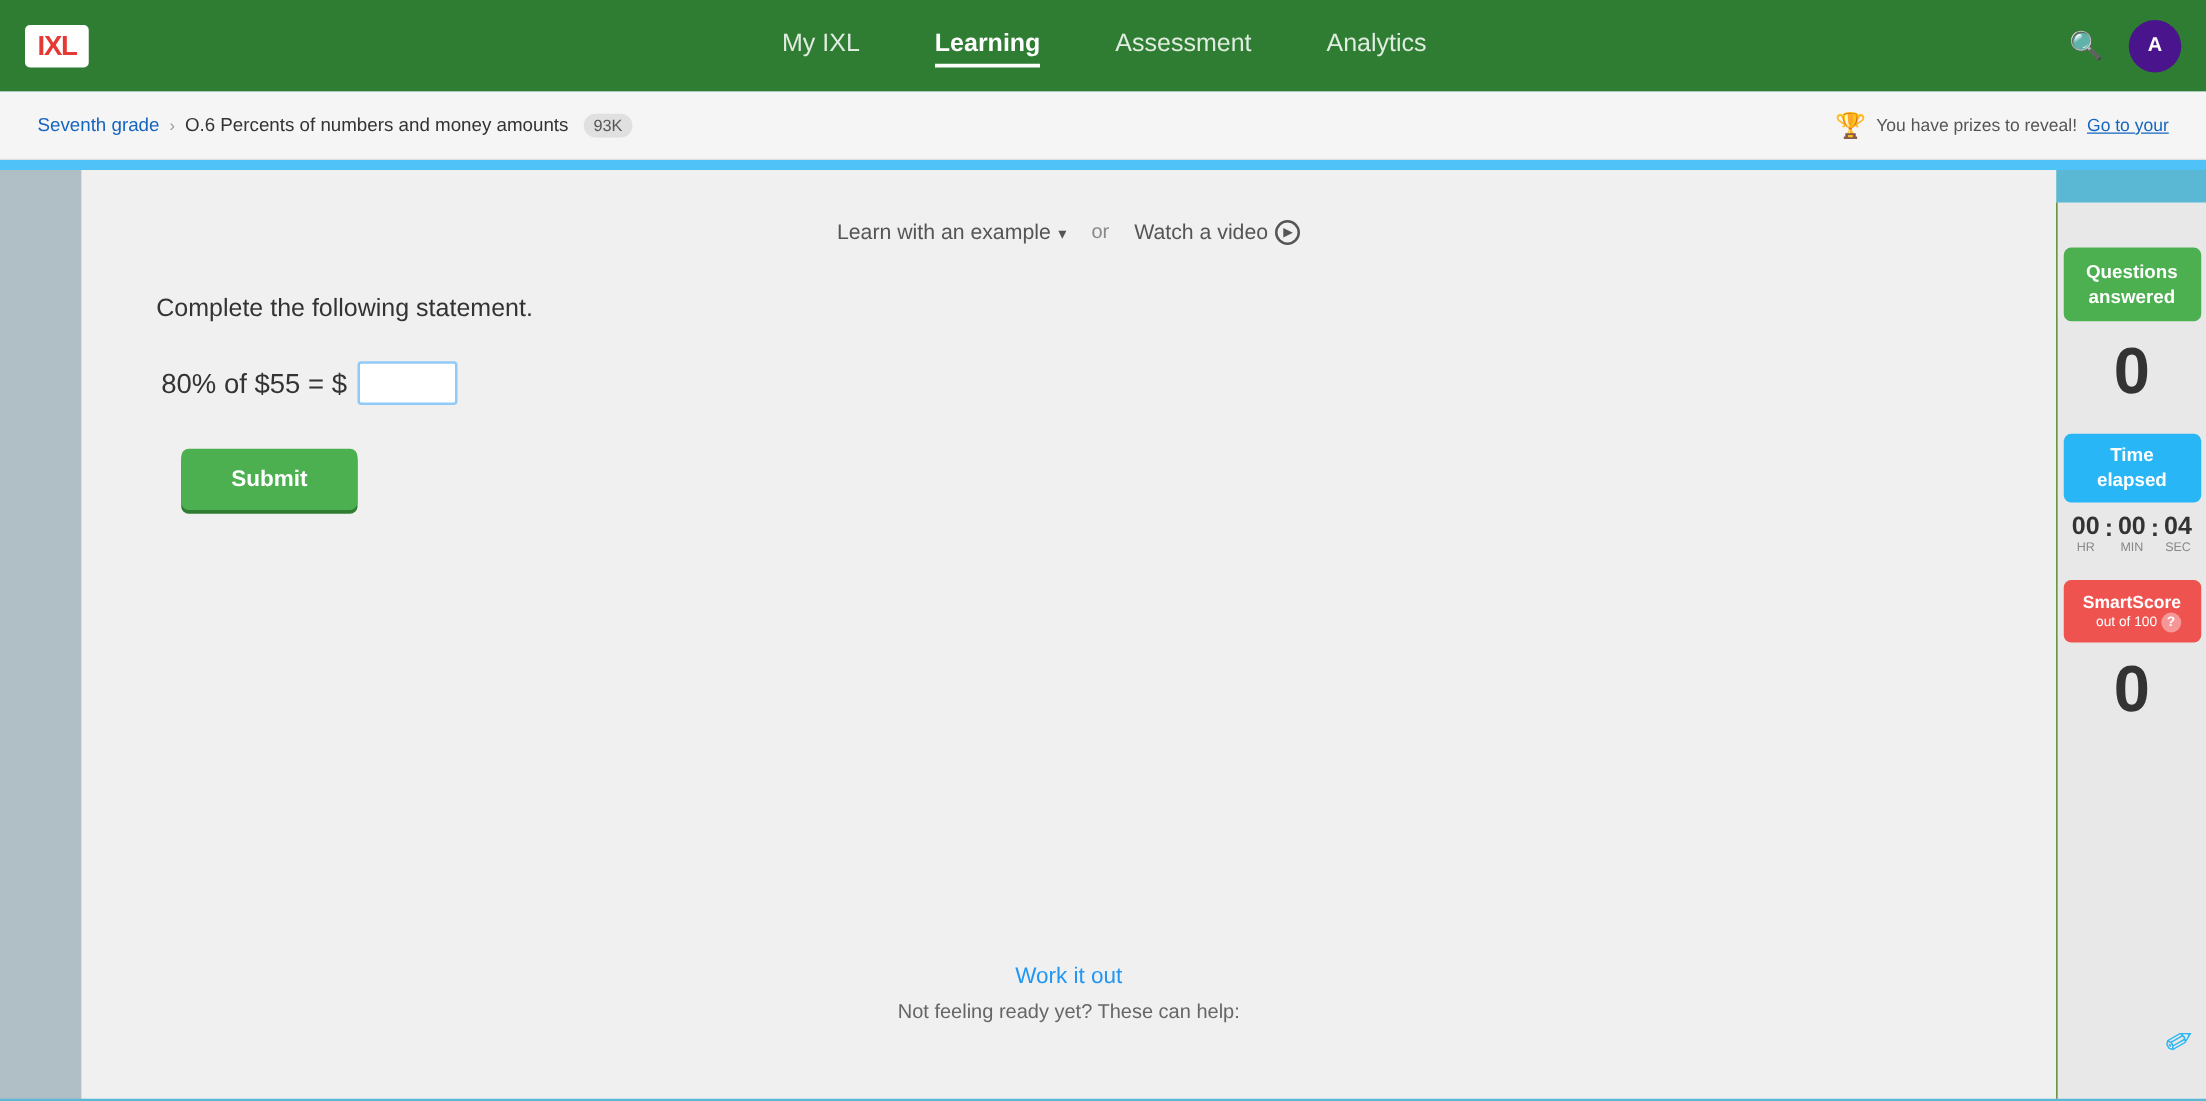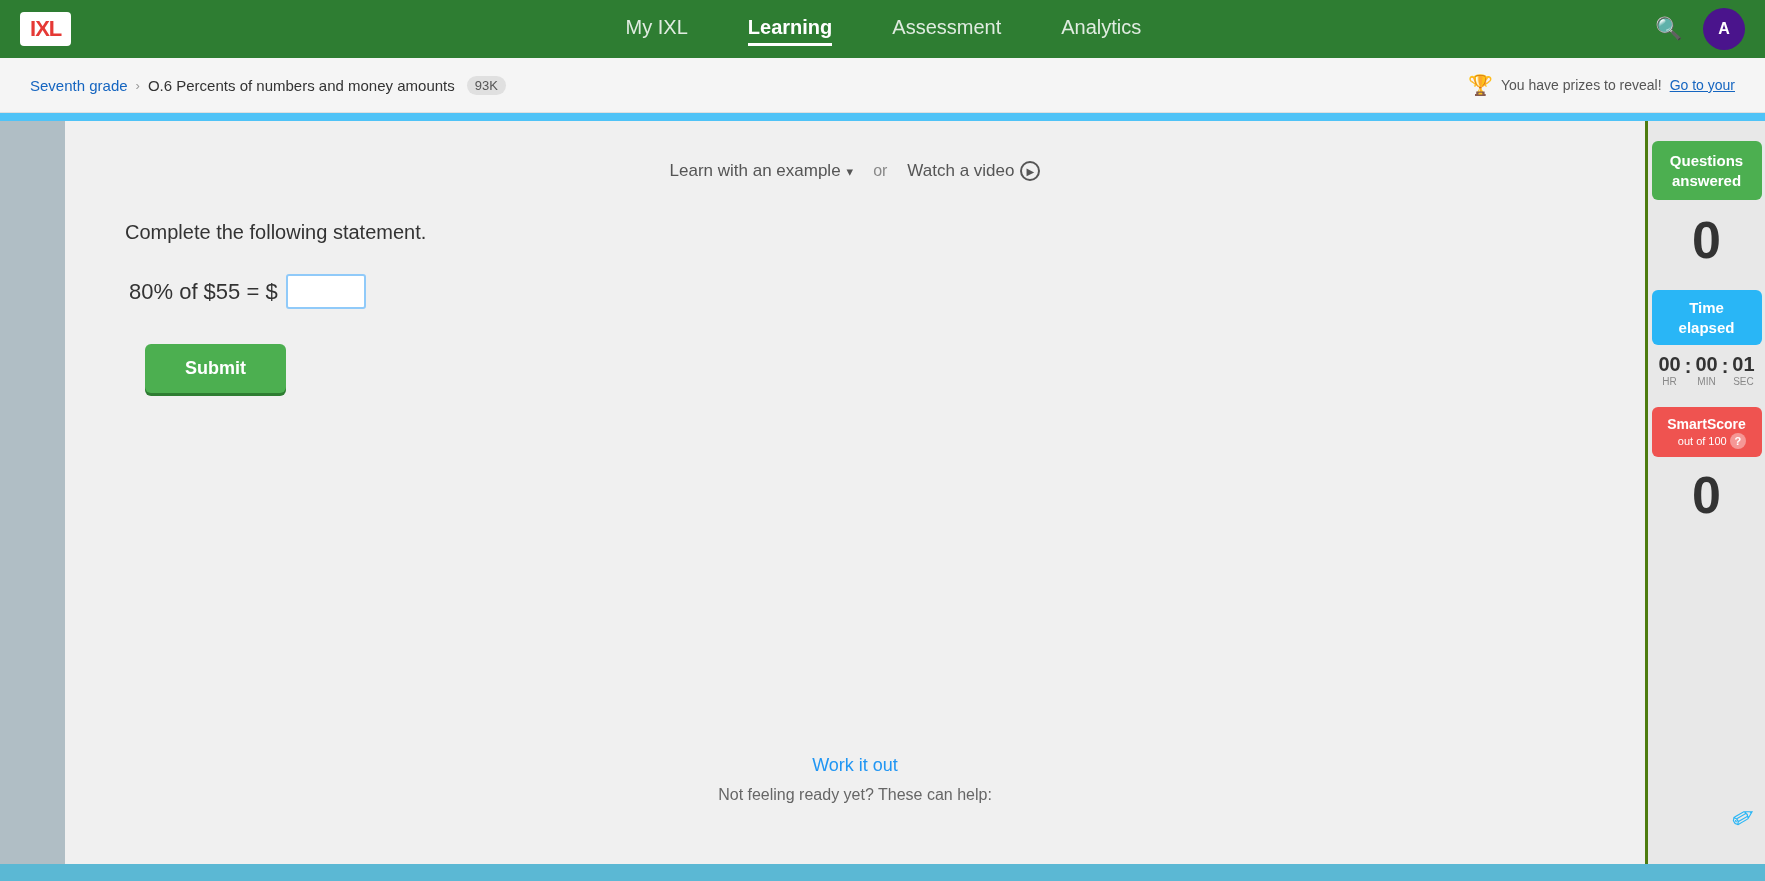--- a/index.html
+++ b/index.html
@@ -7,21 +7,21 @@
       width: 1765px;
       min-height: 881px;
       font-family: 'Segoe UI', Arial, sans-serif;
       background: #5bb8d4;
       overflow-x: hidden;
     }
 
     
     .navbar {
       background: #2e7d32;
-      height: 58px;
+      height: 73px;
       display: flex;
       align-items: center;
       padding: 0 20px;
       position: relative;
     }
     .navbar-logo {
       background: white;
       border-radius: 4px;
       padding: 4px 10px;
       font-size: 22px;
@@ -252,24 +252,25 @@
       color: #666;
     }
 
     
     .right-sidebar {
       width: 120px;
       background: #e8e8e8;
       display: flex;
       flex-direction: column;
       align-items: center;
-      padding-top: 20px;
+      padding-top: 36px;
       gap: 0;
-      border-left: 3px solid #4d7c0f;
+      border-left: 1px solid #4d7c0f;
       position: relative;
+      margin-top: 26px;
     }
 
     .questions-answered-btn {
       background: #4caf50;
       color: white;
       width: 110px;
       padding: 10px 8px;
       border-radius: 6px;
       text-align: center;
       font-size: 15px;
@@ -475,21 +476,21 @@
         <div class="timer-number">00</div>
         <div class="timer-label">HR</div>
       </div>
       <div class="timer-colon">:</div>
       <div class="timer-unit">
         <div class="timer-number">00</div>
         <div class="timer-label">MIN</div>
       </div>
       <div class="timer-colon">:</div>
       <div class="timer-unit">
-        <div class="timer-number">01</div>
+        <div class="timer-number">04</div>
         <div class="timer-label">SEC</div>
       </div>
     </div>
 
     <div class="smart-score-btn">
       <div>
         <div>SmartScore</div>
         <div class="smart-score-sub">
           <span>out of 100</span>
           <span class="info-icon">?</span>

